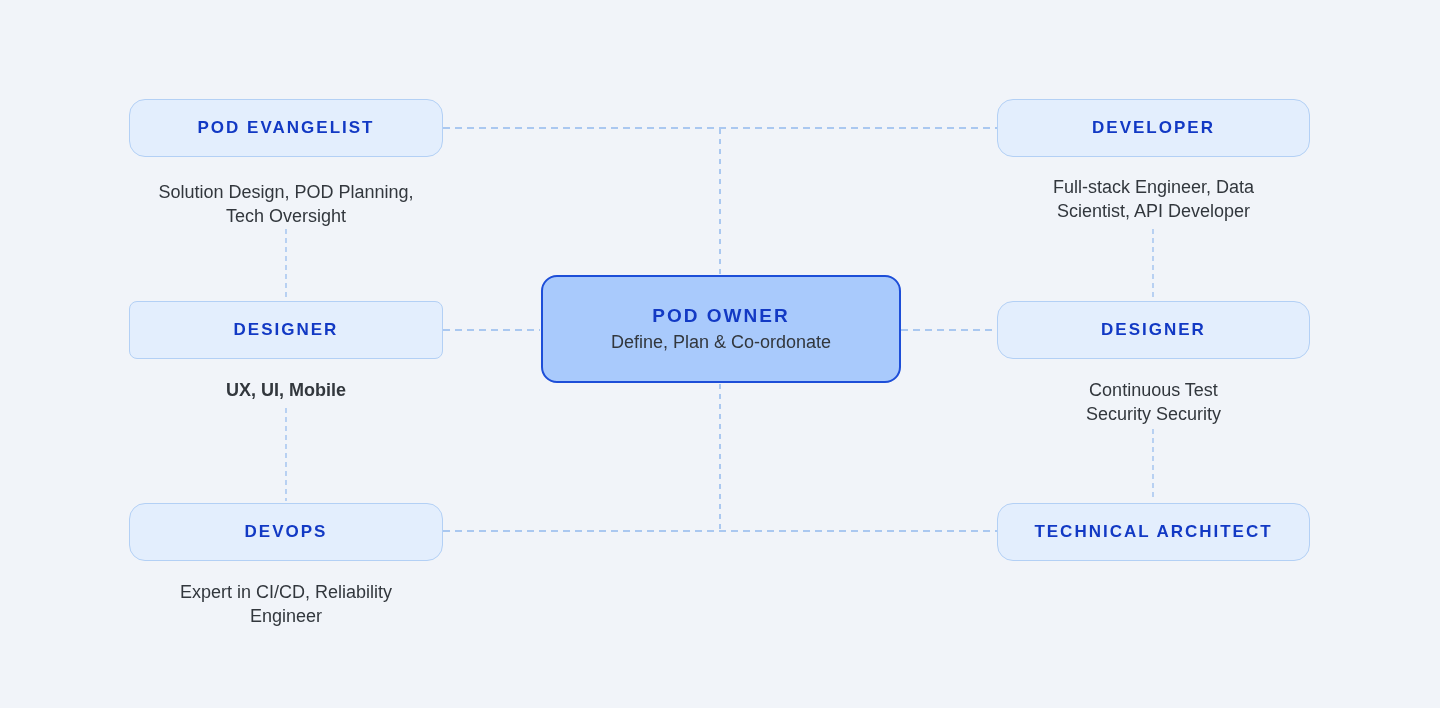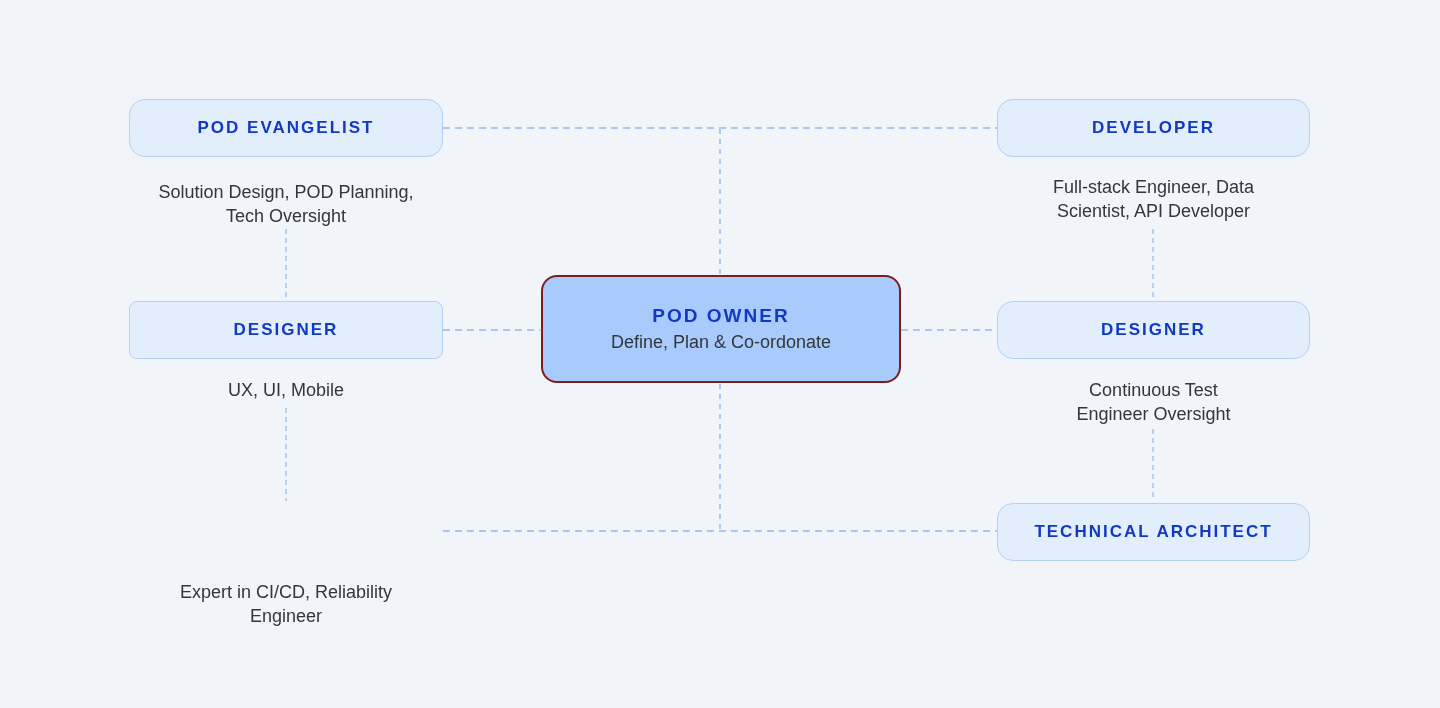--- a/index.html
+++ b/index.html
@@ -34,21 +34,21 @@
   }
   .node.side {
     height: 58px;
     background: #e3eefd;
     border: 1.5px solid #b3d0f5;
   }
   .node.center {
     flex-direction: column;
     gap: 5px;
     background: #a9cafc;
-    border: 2px solid #7f1d1d;
+    border: 2px solid #1d4ed8;
   }
   .node-title {
     color: #1239c4;
     font-size: 17px;
     font-weight: 700;
     letter-spacing: 2px;
     white-space: nowrap;
   }
   .node.center .node-title {
     font-size: 19px;
@@ -98,24 +98,27 @@
     <span class="node-title">POD EVANGELIST</span>
   </div>
   <div class="desc" style="left:129px; top:180px; width:314px;">
     <div>Solution Design, POD Planning,</div>
     <div>Tech Oversight</div>
   </div>
 
   <div class="node side" style="left:129px; top:301px; width:314px;border-radius:8px;">
     <span class="node-title">DESIGNER</span>
   </div>
-  <div class="desc" style="left:129px; top:378px; width:314px;">
+  <div class="desc" style="left:129px; top:378px; width:314px;font-weight:bold;">
     <div>UX, UI, Mobile</div>
   </div>
 
+  <div class="node side" style="left:129px; top:503px; width:314px;">
+    <span class="node-title">DEVOPS</span>
+  </div>
   <div class="desc" style="left:129px; top:580px; width:314px;">
     <div>Expert in CI/CD, Reliability</div>
     <div>Engineer</div>
   </div>
 
   <div class="node center" style="left:541px; top:275px; width:360px; height:108px;">
     <span class="node-title">POD OWNER</span>
     <span class="node-subtitle">Define, Plan &amp; Co-ordonate</span>
   </div>
 
@@ -125,20 +128,20 @@
   <div class="desc" style="left:997px; top:168px; width:313px;margin-top:7px;">
     <div>Full-stack Engineer, Data</div>
     <div>Scientist, API Developer</div>
   </div>
 
   <div class="node side" style="left:997px; top:301px; width:313px;">
     <span class="node-title">DESIGNER</span>
   </div>
   <div class="desc" style="left:997px; top:378px; width:313px;">
     <div>Continuous Test</div>
-    <div>Engineer Oversight</div>
+    <div>Security Security</div>
   </div>
 
   <div class="node side" style="left:997px; top:503px; width:313px;">
     <span class="node-title">TECHNICAL ARCHITECT</span>
   </div>
 
 </div>
 
 </body></html>

